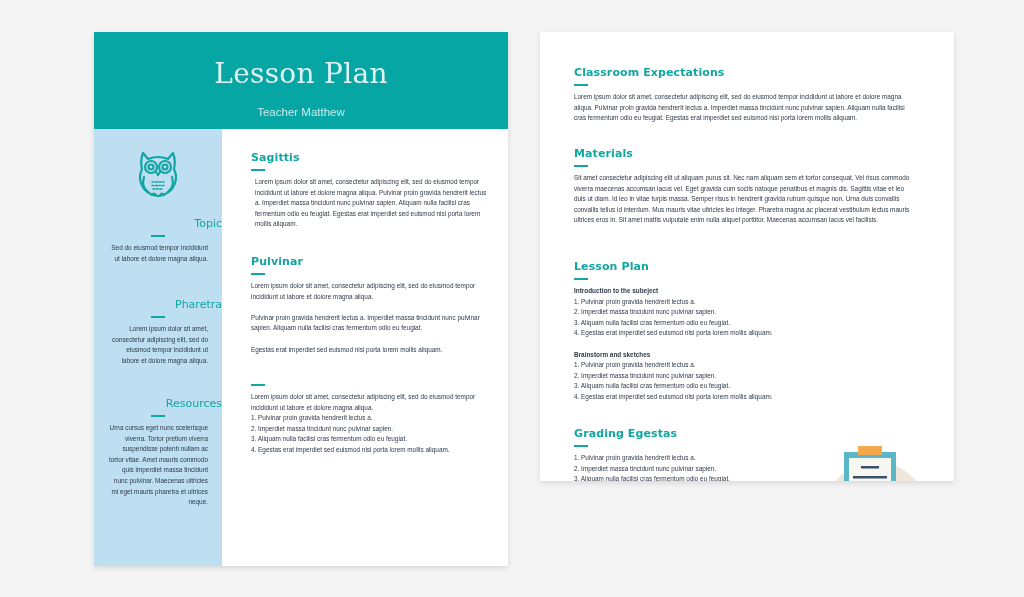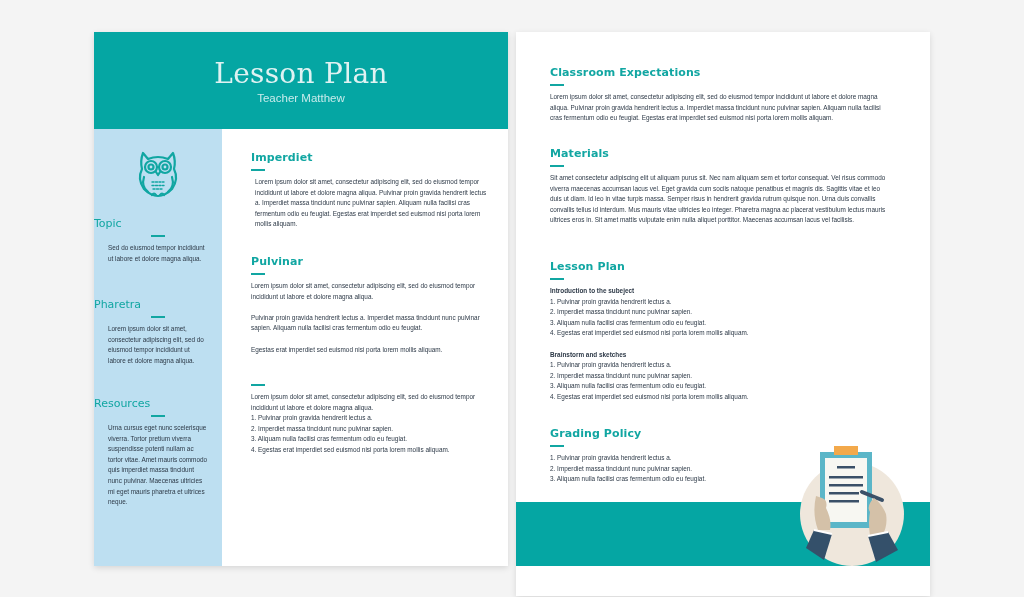--- a/index.html
+++ b/index.html
@@ -1,27 +1,27 @@
 <!DOCTYPE html>
 <html><head>
 <meta charset="utf-8">
 <style>
   * { box-sizing: border-box; margin: 0; padding: 0; }
   html, body { width: 1024px; height: 597px; overflow: hidden; }
   body { background: #f4f4f4; font-family: "Liberation Sans", sans-serif; position: relative; }
 
   .page { position: absolute; background: #ffffff; box-shadow: 0 2px 6px rgba(0,0,0,0.12); overflow: hidden; }
   #page1 { left: 94px; top: 32px; width: 414px; height: 534px; }
-  #page2 { left: 516px; top: 32px; width: 414px; height: 564px; padding-left: 36px; }
+  #page2 { left: 540px; top: 32px; width: 414px; height: 449px; padding-left: 36px; }
 
   .header-band { position: absolute; left: 0; top: 0; width: 414px; height: 97px; background: #05a6a3; text-align: center; }
   .title { font-family: "DejaVu Serif", serif; font-size: 28px; color: #dff2f2; margin-top: 26px; letter-spacing: 0.3px; line-height: 32px; }
-  .subtitle { font-family: "Liberation Sans", sans-serif; font-size: 11.5px; color: #c9ecec; margin-top: 2px; }
+  .subtitle { font-family: "Liberation Sans", sans-serif; font-size: 11.5px; color: #c9ecec; margin-top: 16px; }
 
-  .sidebar { position: absolute; left: 0; top: 97px; width: 128px; height: 437px; background: #bddff1; text-align: left; }
+  .sidebar { position: absolute; left: 0; top: 97px; width: 128px; height: 437px; background: #bddff1; text-align: right; }
   .owl { position: absolute; left: 41px; top: 20px; width: 46px; height: 50px; }
   .side-section { position: absolute; left: 0; width: 128px; }
   .side-heading { font-family: "DejaVu Sans", sans-serif; font-size: 11px; color: #11a6a2; }
   .side-rule { width: 14px; height: 2px; background: #11a6a2; margin: 5px auto 6px; }
   .side-text { font-size: 6.4px; line-height: 10.6px; color: #2d3947; padding: 0 14px; }
 
   .main1 { position: absolute; left: 157px; top: 97px; width: 240px; }
   .sec { position: absolute; left: 0; width: 240px; }
   .sec-heading { font-family: "DejaVu Sans", sans-serif; font-size: 11px; color: #11a6a2; font-weight: bold; letter-spacing: 0.1px; }
   .sec-rule { width: 14px; height: 2px; background: #11a6a2; margin: 5px 0 6px; }
@@ -70,21 +70,21 @@
 
     <div class="side-section" style="top:268px">
       <div class="side-heading">Resources</div>
       <div class="side-rule"></div>
       <div class="side-text">Urna cursus eget nunc scelerisque viverra. Tortor pretium viverra suspendisse potenti nullam ac tortor vitae. Amet mauris commodo quis imperdiet massa tincidunt nunc pulvinar. Maecenas ultricies mi eget mauris pharetra et ultrices neque.</div>
     </div>
   </div>
 
   <div class="main1">
     <div class="sec" style="top:22px">
-      <div class="sec-heading">Imperdiet</div>
+      <div class="sec-heading">Sagittis</div>
       <div class="sec-rule"></div>
       <div class="body-text" style="padding-left:4px">Lorem ipsum dolor sit amet, consectetur adipiscing elit, sed do eiusmod tempor incididunt ut labore et dolore magna aliqua. Pulvinar proin gravida hendrerit lectus a. Imperdiet massa tincidunt nunc pulvinar sapien. Aliquam nulla facilisi cras fermentum odio eu feugiat. Egestas erat imperdiet sed euismod nisi porta lorem mollis aliquam.</div>
     </div>
 
     <div class="sec" style="top:126px">
       <div class="sec-heading">Pulvinar</div>
       <div class="sec-rule"></div>
       <div class="body-text">Lorem ipsum dolor sit amet, consectetur adipiscing elit, sed do eiusmod tempor incididunt ut labore et dolore magna aliqua.</div>
       <div class="para-gap"></div>
       <div class="body-text">Pulvinar proin gravida hendrerit lectus a. Imperdiet massa tincidunt nunc pulvinar sapien. Aliquam nulla facilisi cras fermentum odio eu feugiat.</div>
@@ -127,21 +127,21 @@
       <div class="body-text">4. Egestas erat imperdiet sed euismod nisi porta lorem mollis aliquam.</div>
       <div class="para-gap"></div>
       <div class="body-text bold-sub">Brainstorm and sketches</div>
       <div class="body-text">1. Pulvinar proin gravida hendrerit lectus a.</div>
       <div class="body-text">2. Imperdiet massa tincidunt nunc pulvinar sapien.</div>
       <div class="body-text">3. Aliquam nulla facilisi cras fermentum odio eu feugiat.</div>
       <div class="body-text">4. Egestas erat imperdiet sed euismod nisi porta lorem mollis aliquam.</div>
     </div>
 
     <div class="sec" style="top:395px; width:340px">
-      <div class="sec-heading">Grading Policy</div>
+      <div class="sec-heading">Grading Egestas</div>
       <div class="sec-rule"></div>
       <div class="body-text">1. Pulvinar proin gravida hendrerit lectus a.</div>
       <div class="body-text">2. Imperdiet massa tincidunt nunc pulvinar sapien.</div>
       <div class="body-text">3. Aliquam nulla facilisi cras fermentum odio eu feugiat.</div>
     </div>
   </div>
 
   <div class="band2"></div>
 
   <svg class="illus" viewBox="0 0 112 122">

